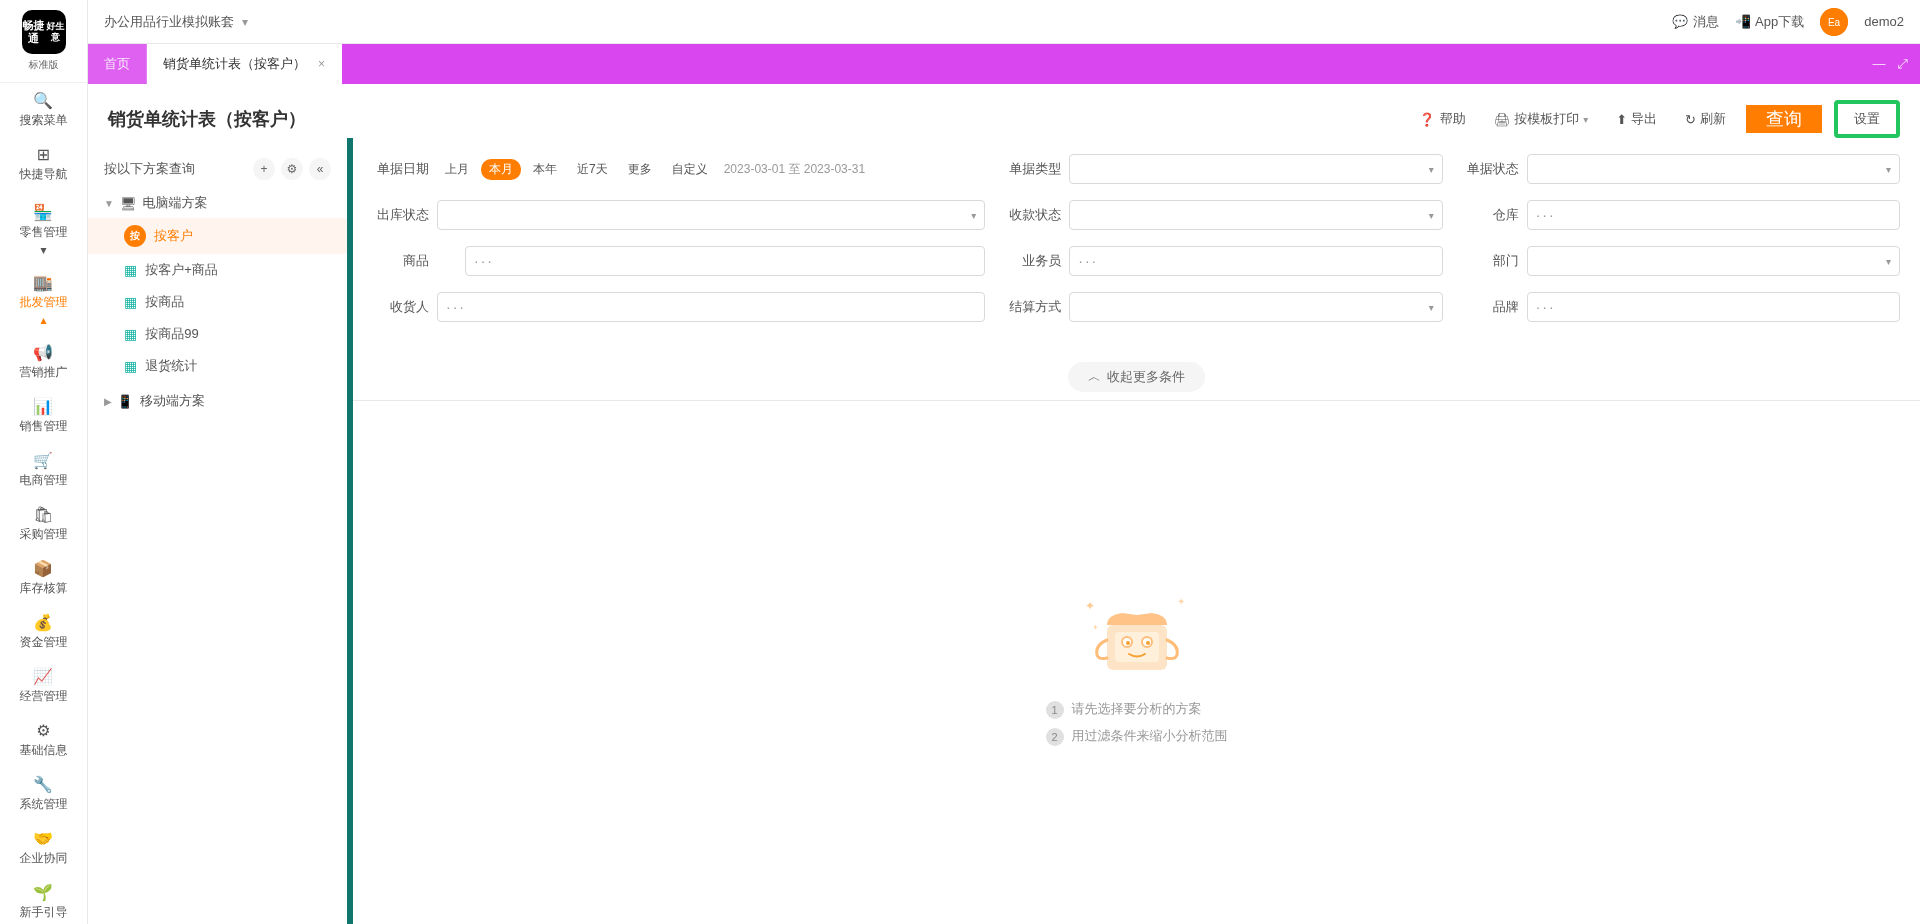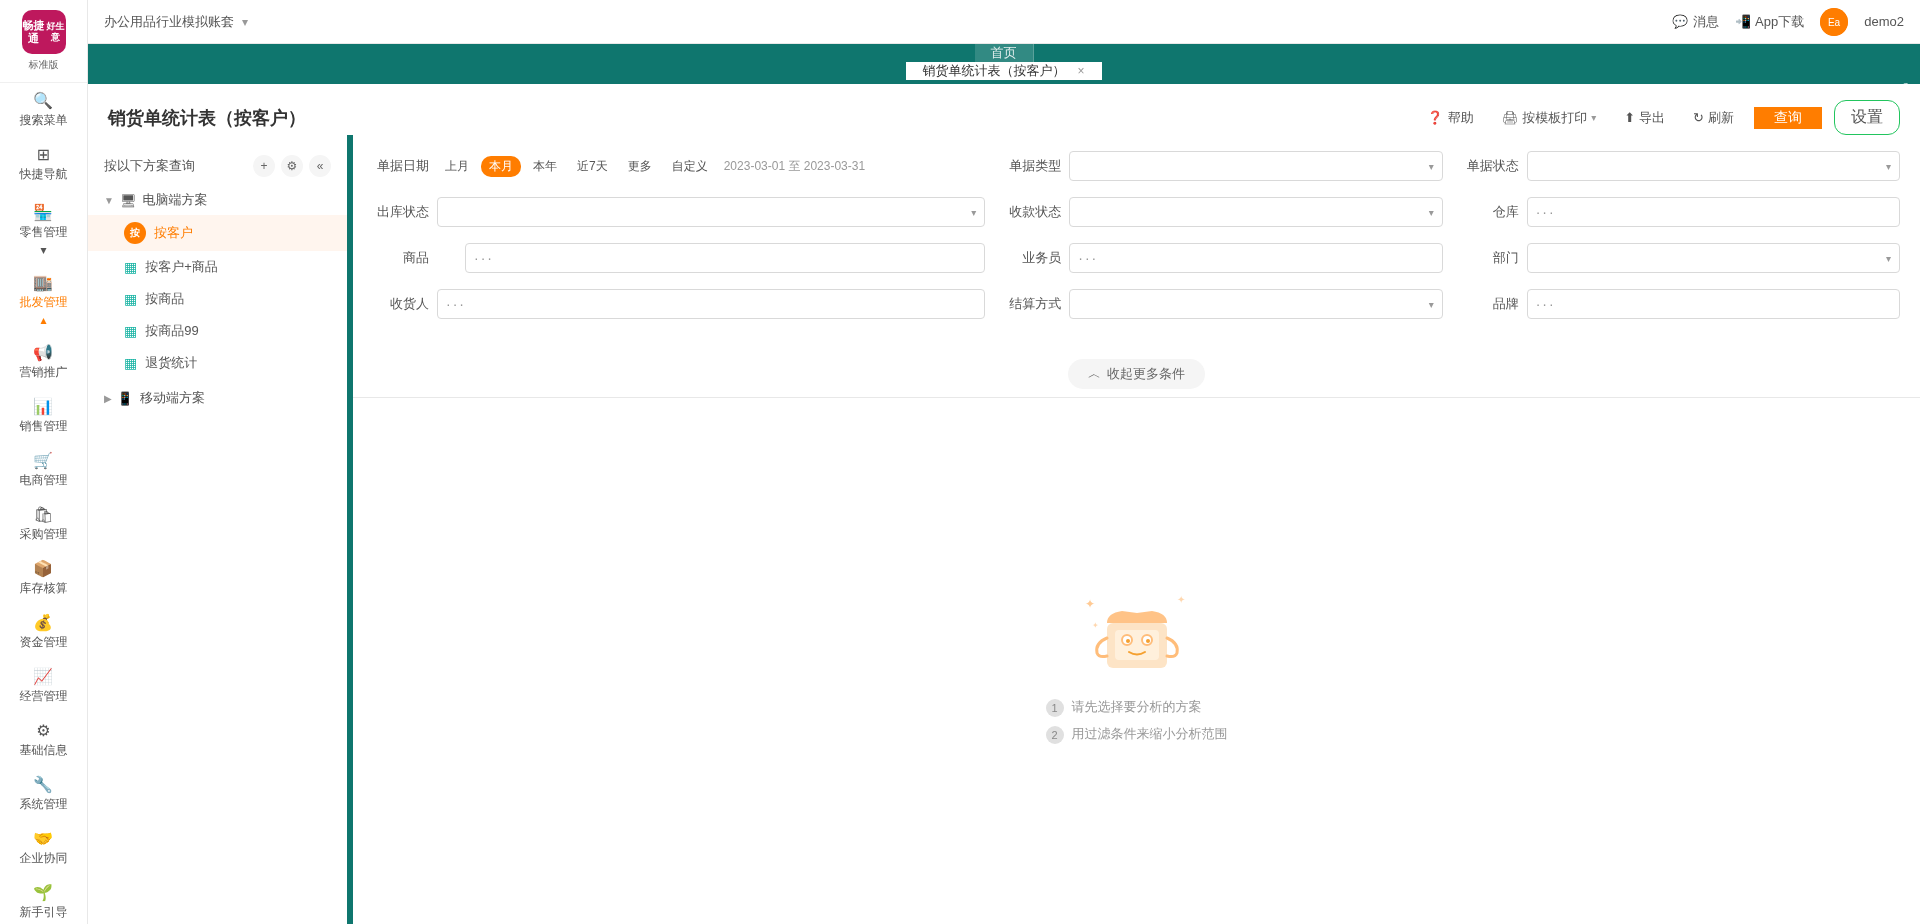--- a/index.html
+++ b/index.html
@@ -1,59 +1,59 @@
 <!DOCTYPE html>
 <html><head>
   <meta charset="utf-8">
   <style>
     * { margin: 0; padding: 0; box-sizing: border-box; }
     body { font-family: 'Microsoft YaHei', sans-serif; font-size: 13px; background: #f5f5f5; color: #333; display: flex; height: 924px; overflow: hidden; }
 
     
     .sidebar { width: 88px; background: #fff; display: flex; flex-direction: column; border-right: 1px solid #e8e8e8; flex-shrink: 0; }
     .sidebar-logo { display: flex; flex-direction: column; align-items: center; padding: 10px 5px; border-bottom: 1px solid #f0f0f0; }
-    .sidebar-logo .logo-icon { width: 44px; height: 44px; background: #be185d; border-radius: 10px; display: flex; align-items: center; justify-content: space-between; color: #fff; font-size: 11px; font-weight: bold; text-align: center; line-height: 1.2; }
+    .sidebar-logo .logo-icon { width: 44px; height: 44px; background: #000000; border-radius: 10px; display: flex; align-items: center; justify-content: space-between; color: #fff; font-size: 11px; font-weight: bold; text-align: center; line-height: 1.2; }
     .sidebar-logo .logo-text { font-size: 10px; color: #666; margin-top: 4px; }
     .sidebar-nav-item { padding: 8px 5px; text-align: center; cursor: pointer; font-size: 12px; color: #555; display: flex; flex-direction: column; align-items: center; gap: 2px; }
     .sidebar-nav-item.active { color: #ff7d00; }
     .sidebar-nav-item .nav-icon { font-size: 16px; }
     .sidebar-separator { height: 1px; background: #f0f0f0; margin: 2px 0; }
 
     
     .main-area { flex: 1; display: flex; flex-direction: column; overflow: hidden; }
 
     
     .top-header { height: 44px; background: #fff; display: flex; align-items: center; justify-content: space-between; padding: 0 16px; border-bottom: 1px solid #e8e8e8; flex-shrink: 0; }
     .top-header-left { display: flex; align-items: center; gap: 8px; }
     .top-header-title { font-size: 13px; color: #555; }
     .top-header-dropdown { font-size: 12px; color: #999; cursor: pointer; }
     .top-header-right { display: flex; align-items: center; gap: 16px; }
     .header-action { display: flex; align-items: center; gap: 4px; font-size: 13px; color: #555; cursor: pointer; }
     .header-avatar { width: 28px; height: 28px; border-radius: 50%; background: #ff7d00; display: flex; align-items: center; justify-content: center; color: #fff; font-size: 11px; overflow: hidden; }
     .header-username { font-size: 13px; color: #555; }
 
     
-    .tab-bar { height: 40px; background: #0f766e; display: flex; align-items: center; padding: 0 0; flex-shrink: 0; flex-direction: column; }
+    .tab-bar { height: 40px; background: #d946ef; display: flex; align-items: center; padding: 0 0; flex-shrink: 0; }
     .tab-item { height: 40px; display: flex; align-items: center; padding: 0 16px; cursor: pointer; font-size: 13px; color: rgba(255,255,255,0.85); gap: 8px; border-right: 1px solid rgba(255,255,255,0.2); }
     .tab-item.home { background: rgba(255,255,255,0.15); }
     .tab-item.active-tab { background: #fff; color: #333; }
     .tab-item .tab-close { font-size: 12px; color: #999; cursor: pointer; margin-left: 4px; }
     .tab-maximize { margin-left: auto; padding: 0 12px; color: rgba(255,255,255,0.85); cursor: pointer; display: flex; gap: 12px; }
 
     
     .page-content { flex: 1; overflow: auto; background: #f5f5f5; }
     .page-inner { background: #fff; margin: 0; height: 100%; display: flex; flex-direction: column; }
 
     
     .page-header { padding: 16px 20px 0; display: flex; align-items: center; justify-content: space-between; }
     .page-title { font-size: 18px; font-weight: 600; color: #333; }
     .page-actions { display: flex; align-items: center; gap: 12px; }
     .page-action-btn { display: flex; align-items: center; gap: 4px; font-size: 13px; color: #555; cursor: pointer; padding: 4px 8px; border-radius: 4px; }
-    .btn-primary { background: #ff7d00; color: #fff; border: none; padding: 2px 20px; border-radius: 0; cursor: pointer; font-size: 14px; }
-    .btn-secondary { background: #fff; color: #555; border: 1px solid #22c55e; padding: 6px 16px; border-radius: 12px; cursor: pointer; font-size: 16px; }
+    .btn-primary { background: #ff7d00; color: #fff; border: none; padding: 2px 20px; border-radius: 0; cursor: pointer; font-size: 18px; }
+    .btn-secondary { background: #fff; color: #555; border: 4px solid #22c55e; padding: 6px 16px; border-radius: 4px; cursor: pointer; font-size: 13px; }
 
     
     .filter-section { display: flex; flex: 1; overflow: hidden; }
 
     .filter-sidebar { width: 265px; border-right: 6px solid #0f766e; overflow-y: auto; flex-shrink: 0; padding-top: 12px; }
     .filter-sidebar-header { display: flex; align-items: center; justify-content: space-between; padding: 8px 16px; }
     .filter-sidebar-title { font-size: 13px; color: #555; font-weight: 500; }
     .filter-sidebar-actions { display: flex; gap: 6px; }
     .sidebar-action-icon { width: 22px; height: 22px; border-radius: 50%; background: #f5f5f5; display: flex; align-items: center; justify-content: center; cursor: pointer; font-size: 12px; color: #666; }
 

